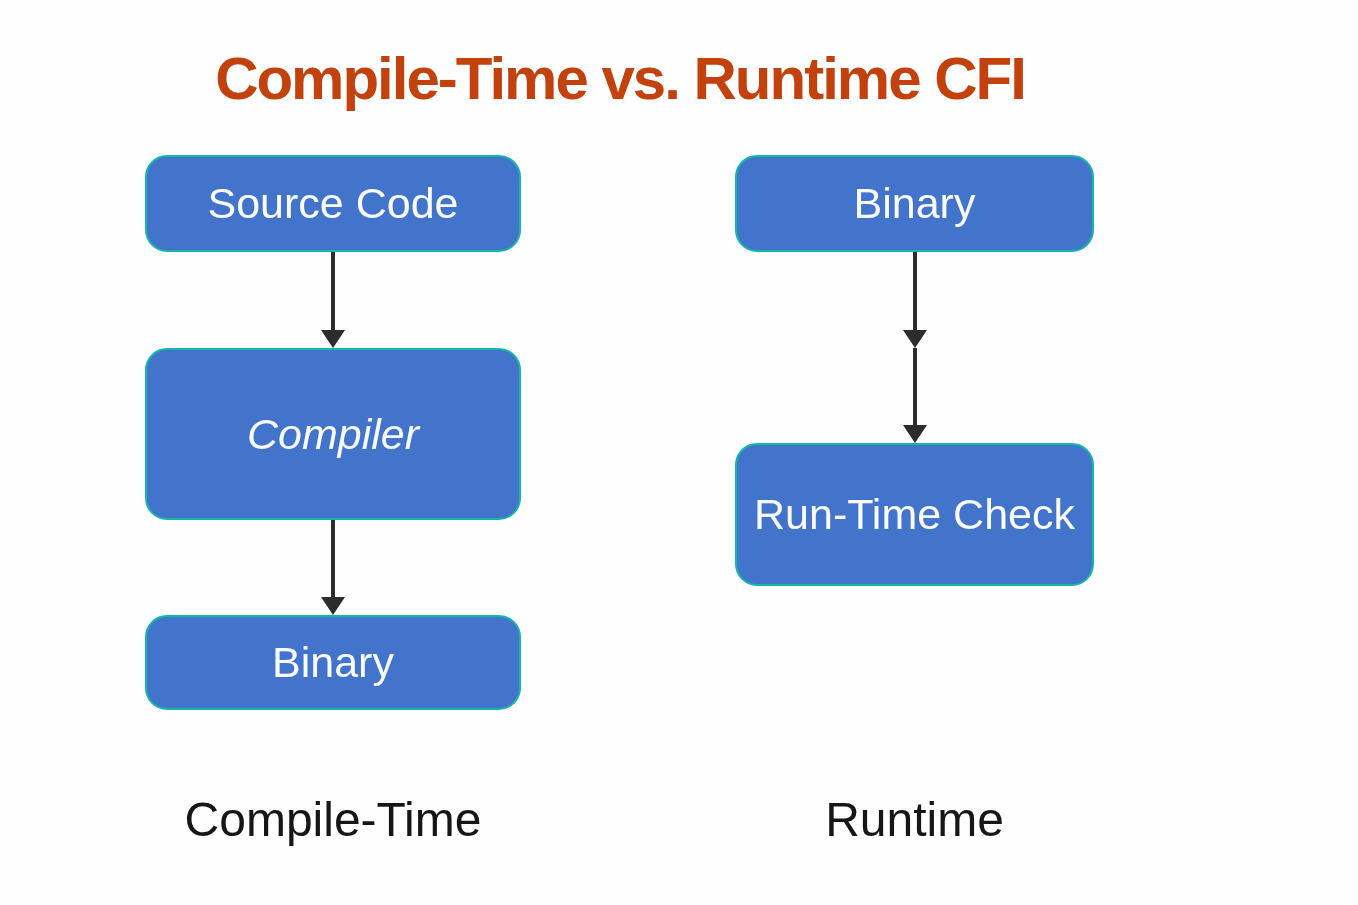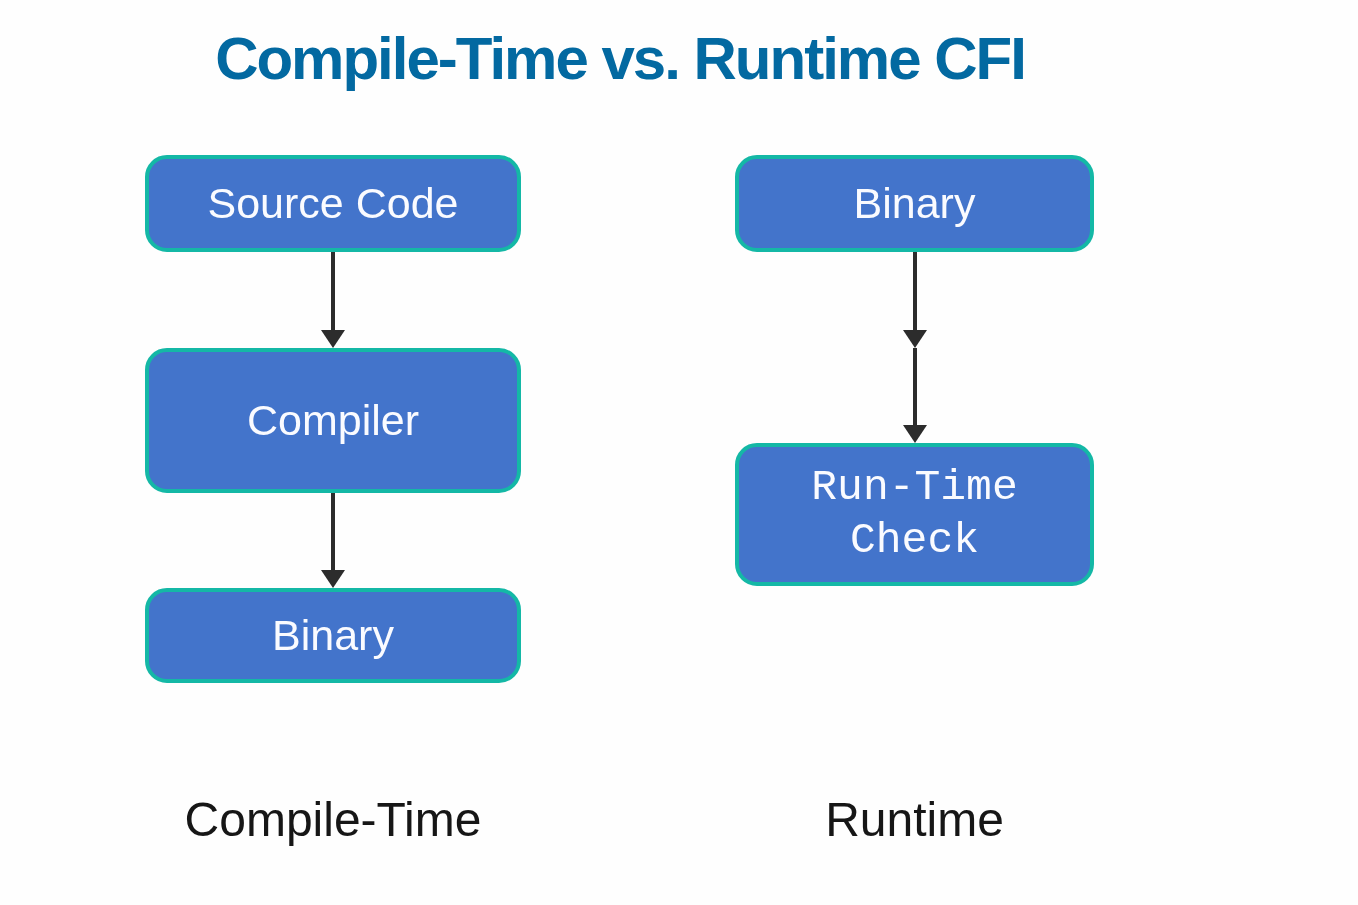--- a/index.html
+++ b/index.html
@@ -12,60 +12,60 @@
     width: 1358px;
     height: 905px;
     background: #fefefe;
     font-family: "Liberation Sans", sans-serif;
     overflow: hidden;
   }
 
   
   .title {
     position: absolute;
-    top: 24px;
+    top: 44px;
     left: 0;
     width: 1240px;
     margin: 0;
     text-align: center;
     font-size: 60px;
     font-weight: 700;
     letter-spacing: -2px;
-    color: #0369a1;
+    color: #c2410c;
   }
 
   
   .column {
     position: absolute;
     top: 155px;
     display: flex;
     flex-direction: column;
     align-items: center;
   }
   .col-left  { left: 145px; width: 376px; }
   .col-right { left: 735px; width: 359px; }
 
   
   .node {
     box-sizing: border-box;
     width: 100%;
     background: #4374cb;
-    border: 4px solid #14b8a6;
+    border: 2px solid #14b8a6;
     border-radius: 22px;
     color: #fafbff;
     display: flex;
     flex-direction: column;
     justify-content: center;
     align-items: center;
     text-align: center;
     padding: 0 10px;
   }
   .h97  { height: 97px; }
-  .h152 { height: 145px; }
-  .h143 { height: 143px; font-family: Liberation Mono, monospace; }
+  .h152 { height: 172px; font-style: italic; }
+  .h143 { height: 143px; }
   .h95  { height: 95px; }
 
   .line1 {
     font-size: 43px;
     line-height: 1.22;
     font-weight: 400;
   }
   .line2 {
     font-size: 37px;
     line-height: 1.25;

